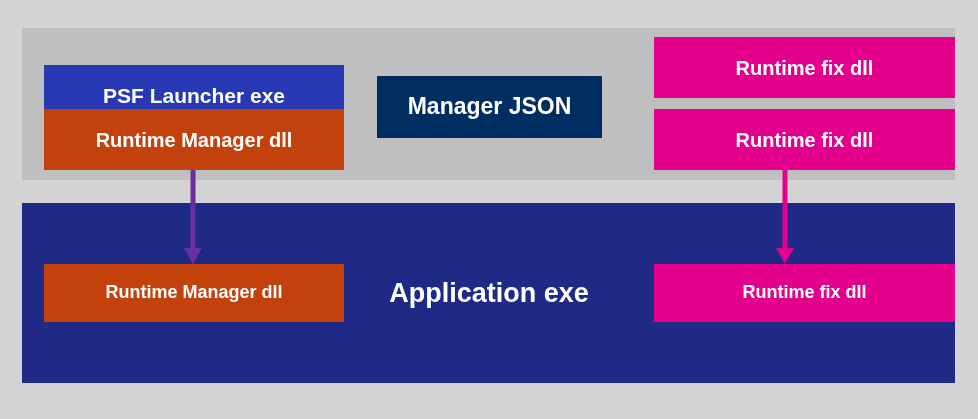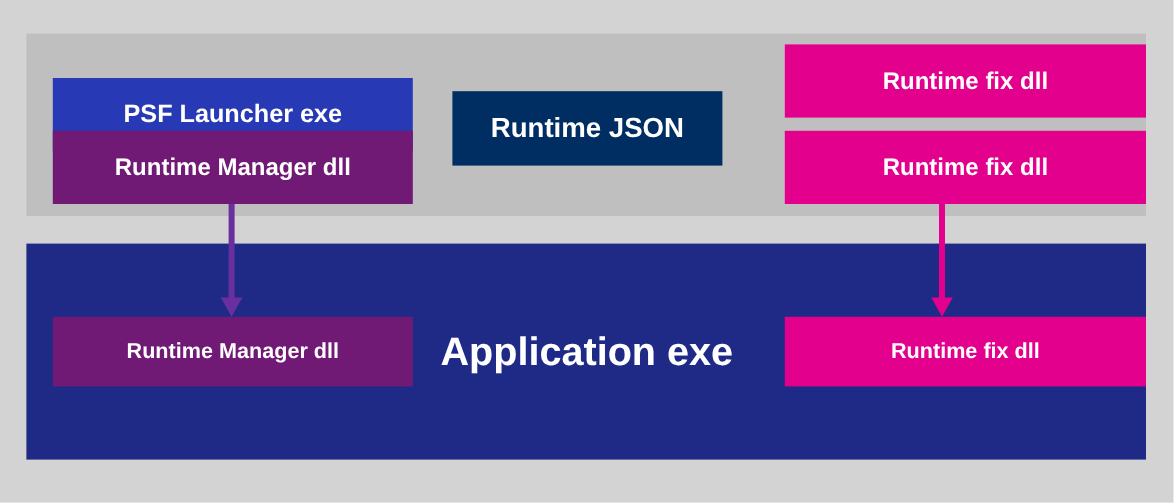--- a/index.html
+++ b/index.html
@@ -46,21 +46,21 @@
     box-sizing: border-box;
     padding: 0 6px;
     line-height: 1.1;
   }
   .box-label {
     display: block;
     white-space: nowrap;
   }
 
   .blue      { background: #2739b4; }
-  .purple    { background: #701a75; }
+  .purple    { background: #c2410c; }
   .magenta   { background: #e2008c; margin-left: 20px; }
   .navy      { background: #002e62; }
 
   
   .b-launcher {
     left: 44px;  top: 37px;  width: 300px; height: 61px;
     font-size: 21px; font-weight: 600; margin-top: 28px;
   }
   .b-rtmgr-top {
     left: 44px;  top: 109px; width: 300px; height: 61px;
@@ -91,21 +91,21 @@
   .app-title {
     position: absolute;
     left: 360px;
     top: 264px;
     width: 258px;
     height: 58px;
     display: flex;
     align-items: center;
     justify-content: center;
     color: #ffffff;
-    font-size: 33px;
+    font-size: 27px;
     font-weight: 600;
     white-space: nowrap;
   }
 
   
   .arrow-svg {
     position: absolute;
     left: 0;
     top: 0;
     width: 978px;
@@ -122,21 +122,21 @@
 
   <div class="box blue b-launcher">
     <span class="box-label">PSF Launcher exe</span>
   </div>
 
   <div class="box purple b-rtmgr-top">
     <span class="box-label">Runtime Manager dll</span>
   </div>
 
   <div class="box navy b-config">
-    <span class="box-label">Runtime JSON</span>
+    <span class="box-label">Manager JSON</span>
   </div>
 
   <div class="box magenta b-fix-1">
     <span class="box-label">Runtime fix dll</span>
   </div>
 
   <div class="box magenta b-fix-2">
     <span class="box-label">Runtime fix dll</span>
   </div>
 

